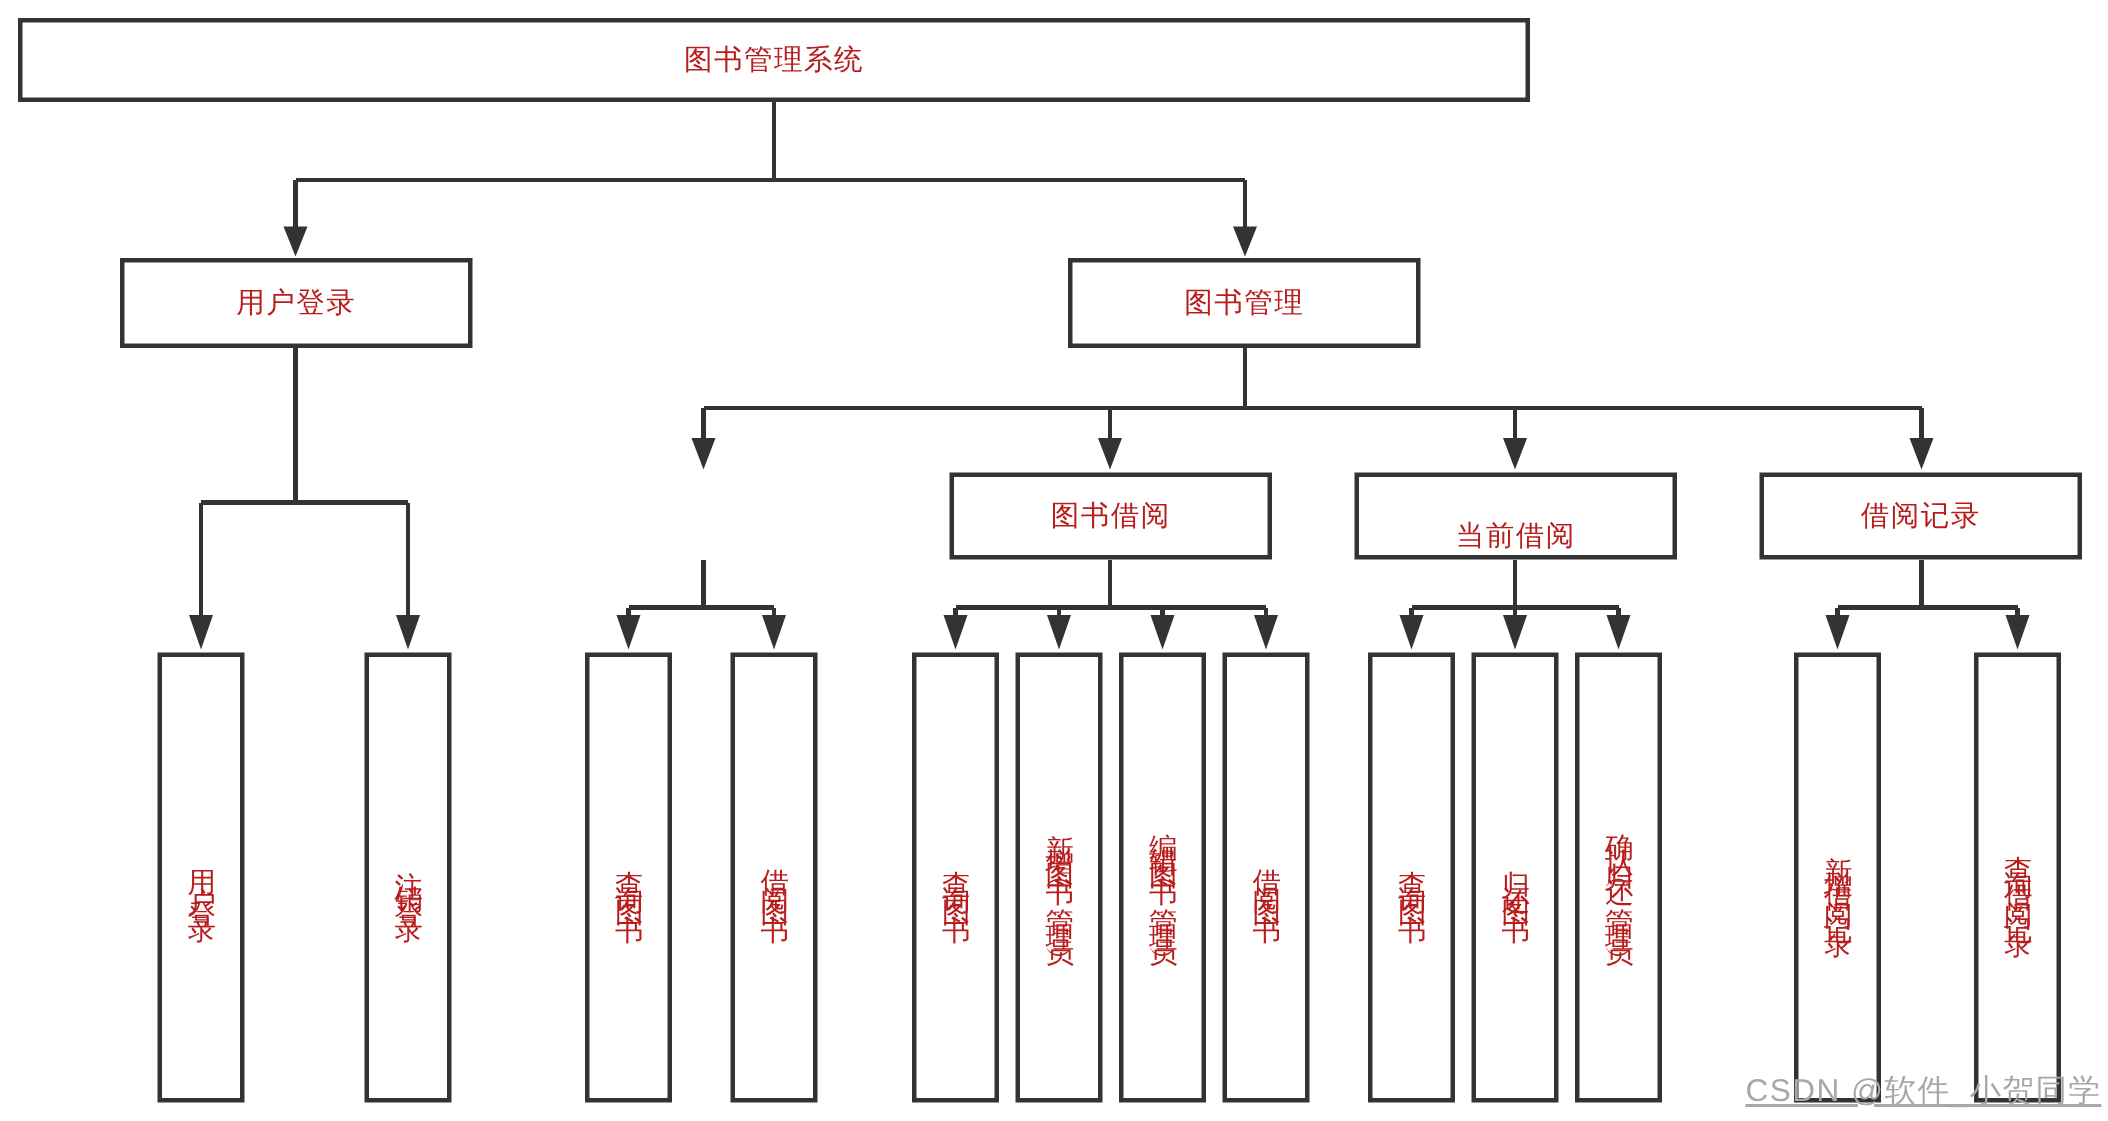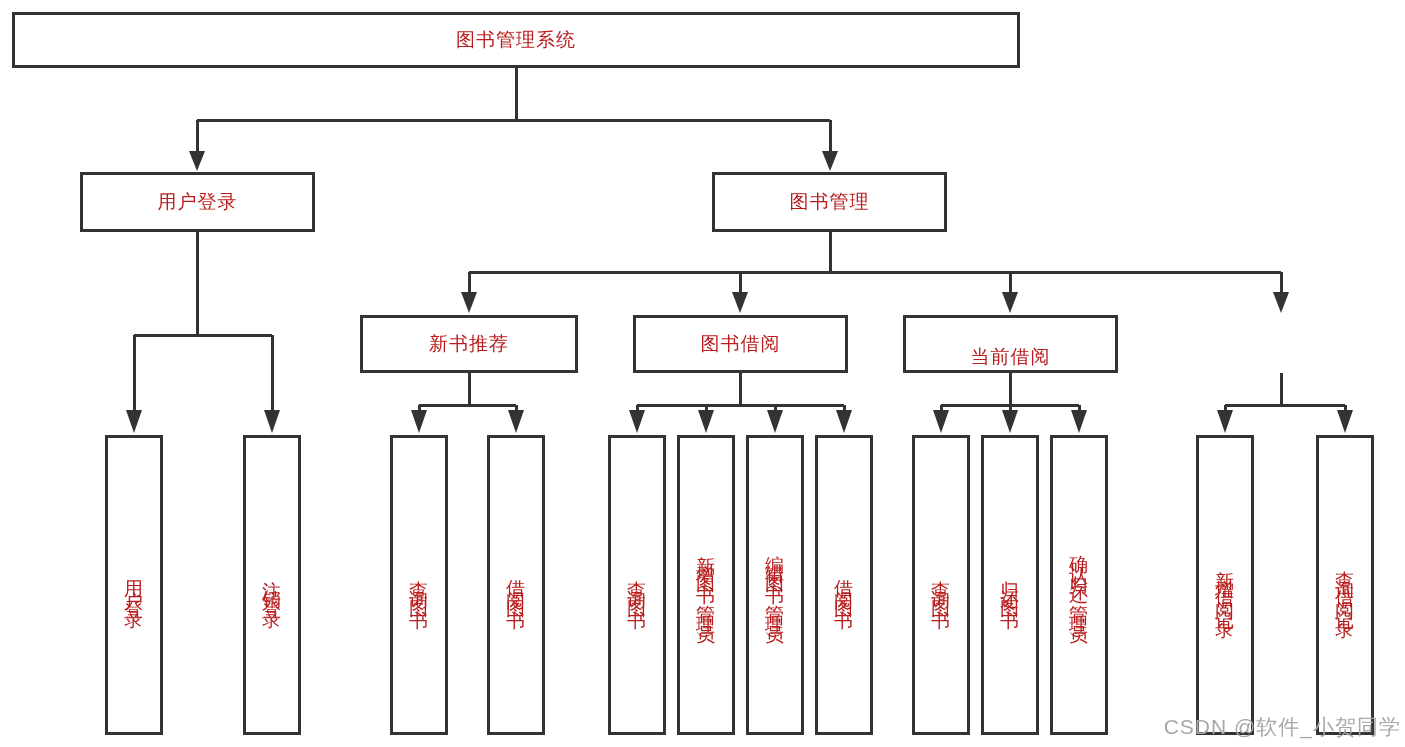--- a/index.html
+++ b/index.html
@@ -47,20 +47,21 @@
   }
   #watermark {
     position: absolute;
     right: 4px;
     bottom: 6px;
     font-size: 21px;
     color: #a8a8a8;
     letter-spacing: 1px;
     z-index: 5;
     background: transparent;
+    text-decoration: underline;
   }
 </style>
 </head>
 <body>
 
 <div id="canvas">
 
   <svg id="connectors" viewBox="0 0 1405 747" shape-rendering="crispEdges">
     <g stroke="#333333" stroke-width="3" fill="none">
 
@@ -134,29 +135,29 @@
     <span>图书管理系统</span>
   </div>
 
   <div class="node" style="left:80px; top:172px; width:235px; height:60px;">
     <span>用户登录</span>
   </div>
   <div class="node" style="left:712px; top:172px; width:235px; height:60px;">
     <span>图书管理</span>
   </div>
 
-  <div class="node" style="left:360px; top:315px; width:218px; height:58px;">
-    <span>新书推荐</span>
-  </div>
   <div class="node" style="left:633px; top:315px; width:215px; height:58px;font-family:Liberation Serif, serif;">
     <span>图书借阅</span>
   </div>
   <div class="node" style="left:903px; top:315px; width:215px; height:58px;align-items:flex-end;">
     <span>当前借阅</span>
   </div>
+  <div class="node" style="left:1173px; top:315px; width:215px; height:58px;">
+    <span>借阅记录</span>
+  </div>
 
   <div class="node vnode" style="left:105px; top:435px; width:58px; height:300px;">
     <span class="vtext">用户登录</span>
   </div>
   <div class="node vnode" style="left:243px; top:435px; width:58px; height:300px;">
     <span class="vtext">注销登录</span>
   </div>
 
   <div class="node vnode" style="left:390px; top:435px; width:58px; height:300px;">
     <span class="vtext">查询图书</span>

